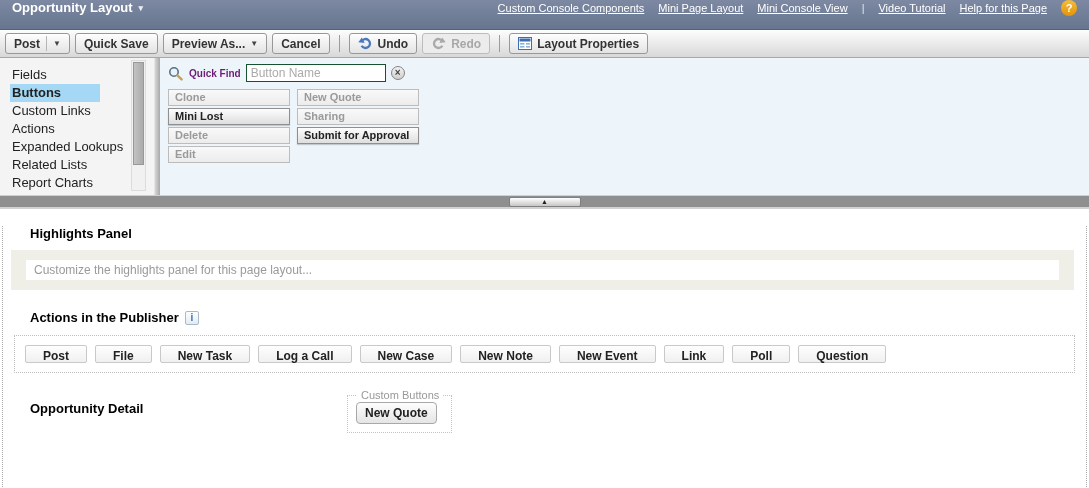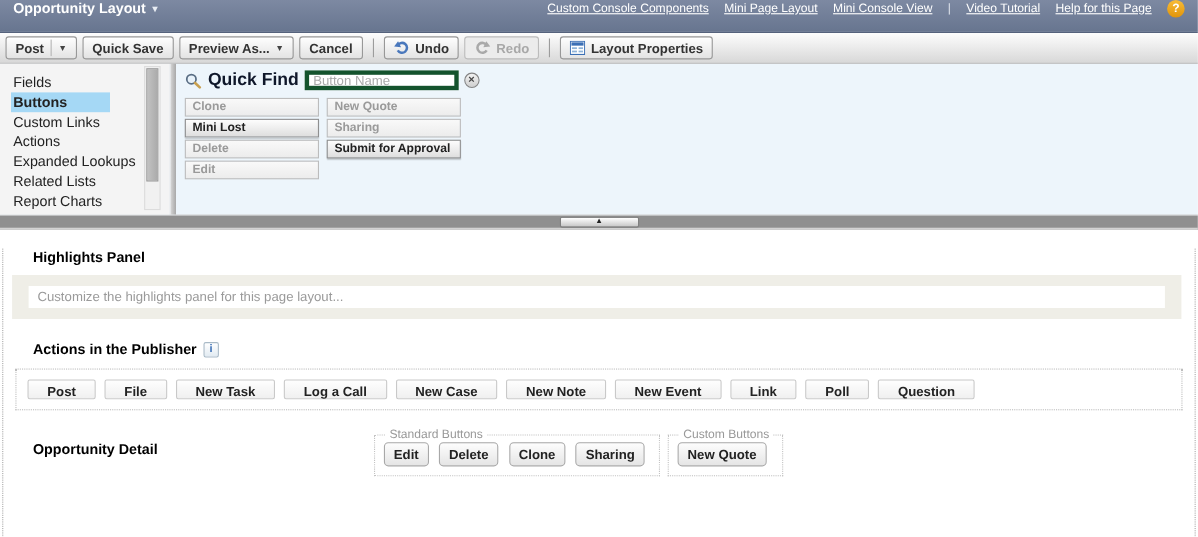--- a/index.html
+++ b/index.html
@@ -38,22 +38,22 @@
   .cat .lbl { display:inline-block; padding:0 2px; margin-left:-2px; }
   .cat.selected .lbl { background:#a5d8f5; font-weight:bold; min-width:90px; }
   .vscroll { position:absolute; top:2px; bottom:4px; right:8px; width:15px;
     background:#f1f1f1; border:1px solid #dcdcdc; }
   .vthumb { position:absolute; top:1px; left:1px; right:1px; height:103px;
     background:linear-gradient(90deg,#c2c2c2,#ababab); border:1px solid #989898; cursor:pointer;}
   .splitter { width:6px; background:linear-gradient(90deg,#d6d6d6,#a8a8a8);
     border-left:1px solid #e5e5e5; cursor:col-resize; }
   .palette { flex:1; padding:6px 0 0 8px; }
   .qf { display:flex; align-items:center; gap:5px; margin-bottom:7px; }
-  .qf-label { font-size:16px; font-weight:bold; color:#0f172a; }
-  .qf-input { width:140px; height:18px; border:4px solid #14532d; font-size:12px;
+  .qf-label { font-size:10px; font-weight:bold; color:#701a75; }
+  .qf-input { width:140px; height:18px; border:1px solid #14532d; font-size:12px;
     padding:0 4px; color:#333; font-family:"Liberation Sans",sans-serif; }
   .qf-input::placeholder { color:#aaa; }
   .qf-clear { width:14px; height:14px; border-radius:50%; background:linear-gradient(#f2f2f2,#cfcfcf);
     border:1px solid #838383; color:#444; font-size:10px; font-weight:bold; line-height:12px;
     text-align:center; cursor:pointer; }
   .pgrid { display:grid; grid-template-columns:122px 122px; gap:2px 7px; }
   .pitem { height:17px; line-height:15px; border:1px solid #bcbcbc; padding:0 6px;
     background:linear-gradient(#f9f9f9,#ececec); font-size:11px; font-weight:bold;
     color:#9a9a9a; white-space:nowrap; overflow:hidden; }
   .pitem.available { color:#222; border-color:#8f8f8f;
@@ -221,25 +221,18 @@
     <div class="pbtn">New Case</div>
     <div class="pbtn">New Note</div>
     <div class="pbtn">New Event</div>
     <div class="pbtn">Link</div>
     <div class="pbtn">Poll</div>
     <div class="pbtn">Question</div>
   </div>
 
   <div class="detailrow">
     <div class="heading h-detail">Opportunity Detail</div>
-    <fieldset class="standard">
-      <legend>Standard Buttons</legend>
-      <span class="dbtn">Edit</span>
-      <span class="dbtn">Delete</span>
-      <span class="dbtn">Clone</span>
-      <span class="dbtn">Sharing</span>
-    </fieldset>
     <fieldset class="custom">
       <legend>Custom Buttons</legend>
       <span class="dbtn">New Quote</span>
     </fieldset>
   </div>
 </div>
 
 </body></html>

